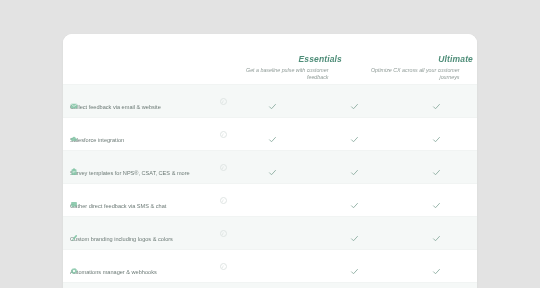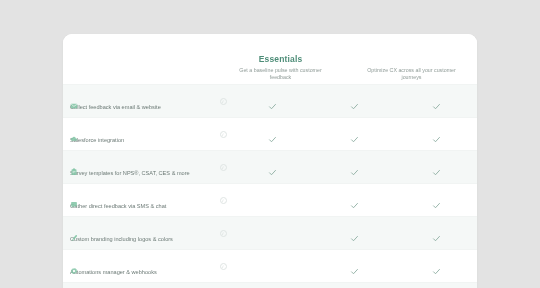--- a/index.html
+++ b/index.html
@@ -42,22 +42,23 @@
     height: 48px;
     padding-bottom: 2px;
     background: #ffffff;
   }
   .head-feature-col {
     width: 152px;
     flex: 0 0 152px;
   }
   .head-plan-col {
     flex: 1 1 0;
-    text-align: center;
+    text-align: right;
     padding: 0 4px;
+    font-style: italic;
   }
   .plan-name {
     font-size: 8.5px;
     font-weight: bold;
     color: #4e8d78;
     letter-spacing: 0.15px;
     line-height: 11px;
     margin-bottom: 2px;
   }
   .plan-tagline {
@@ -157,20 +158,21 @@
     <div class="table-head">
       <div class="head-feature-col"></div>
 
       <div class="head-plan-col">
         <div class="plan-name">Essentials</div>
         <div class="plan-tagline">Get a baseline pulse with customer feedback</div>
       </div>
 
 
       <div class="head-plan-col">
+        <div class="plan-name">Ultimate</div>
         <div class="plan-tagline">Optimize CX across all your customer journeys</div>
       </div>
     </div>
 
     <div id="rows-container">
         <div class="feature-row striped">
           <div class="feature-cell">
             <span class="feature-icon"><svg viewBox="0 0 16 16" width="8" height="8">
                 <rect x="1.5" y="3.5" width="13" height="9" rx="1.5" fill="#7fc3a3" opacity="0.85"></rect>
                 <path d="M2.5 4.7 L8 8.8 L13.5 4.7" stroke="#ffffff" stroke-width="1.3" fill="none"></path>

